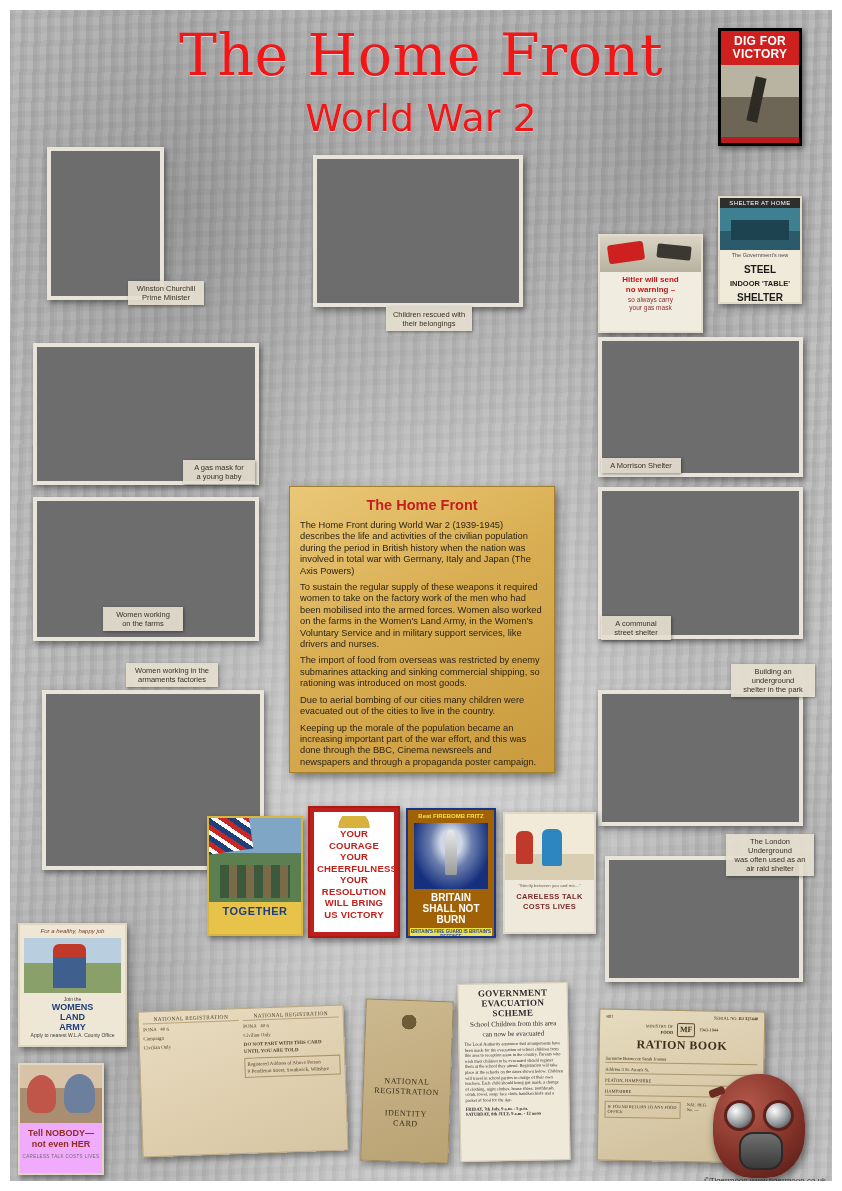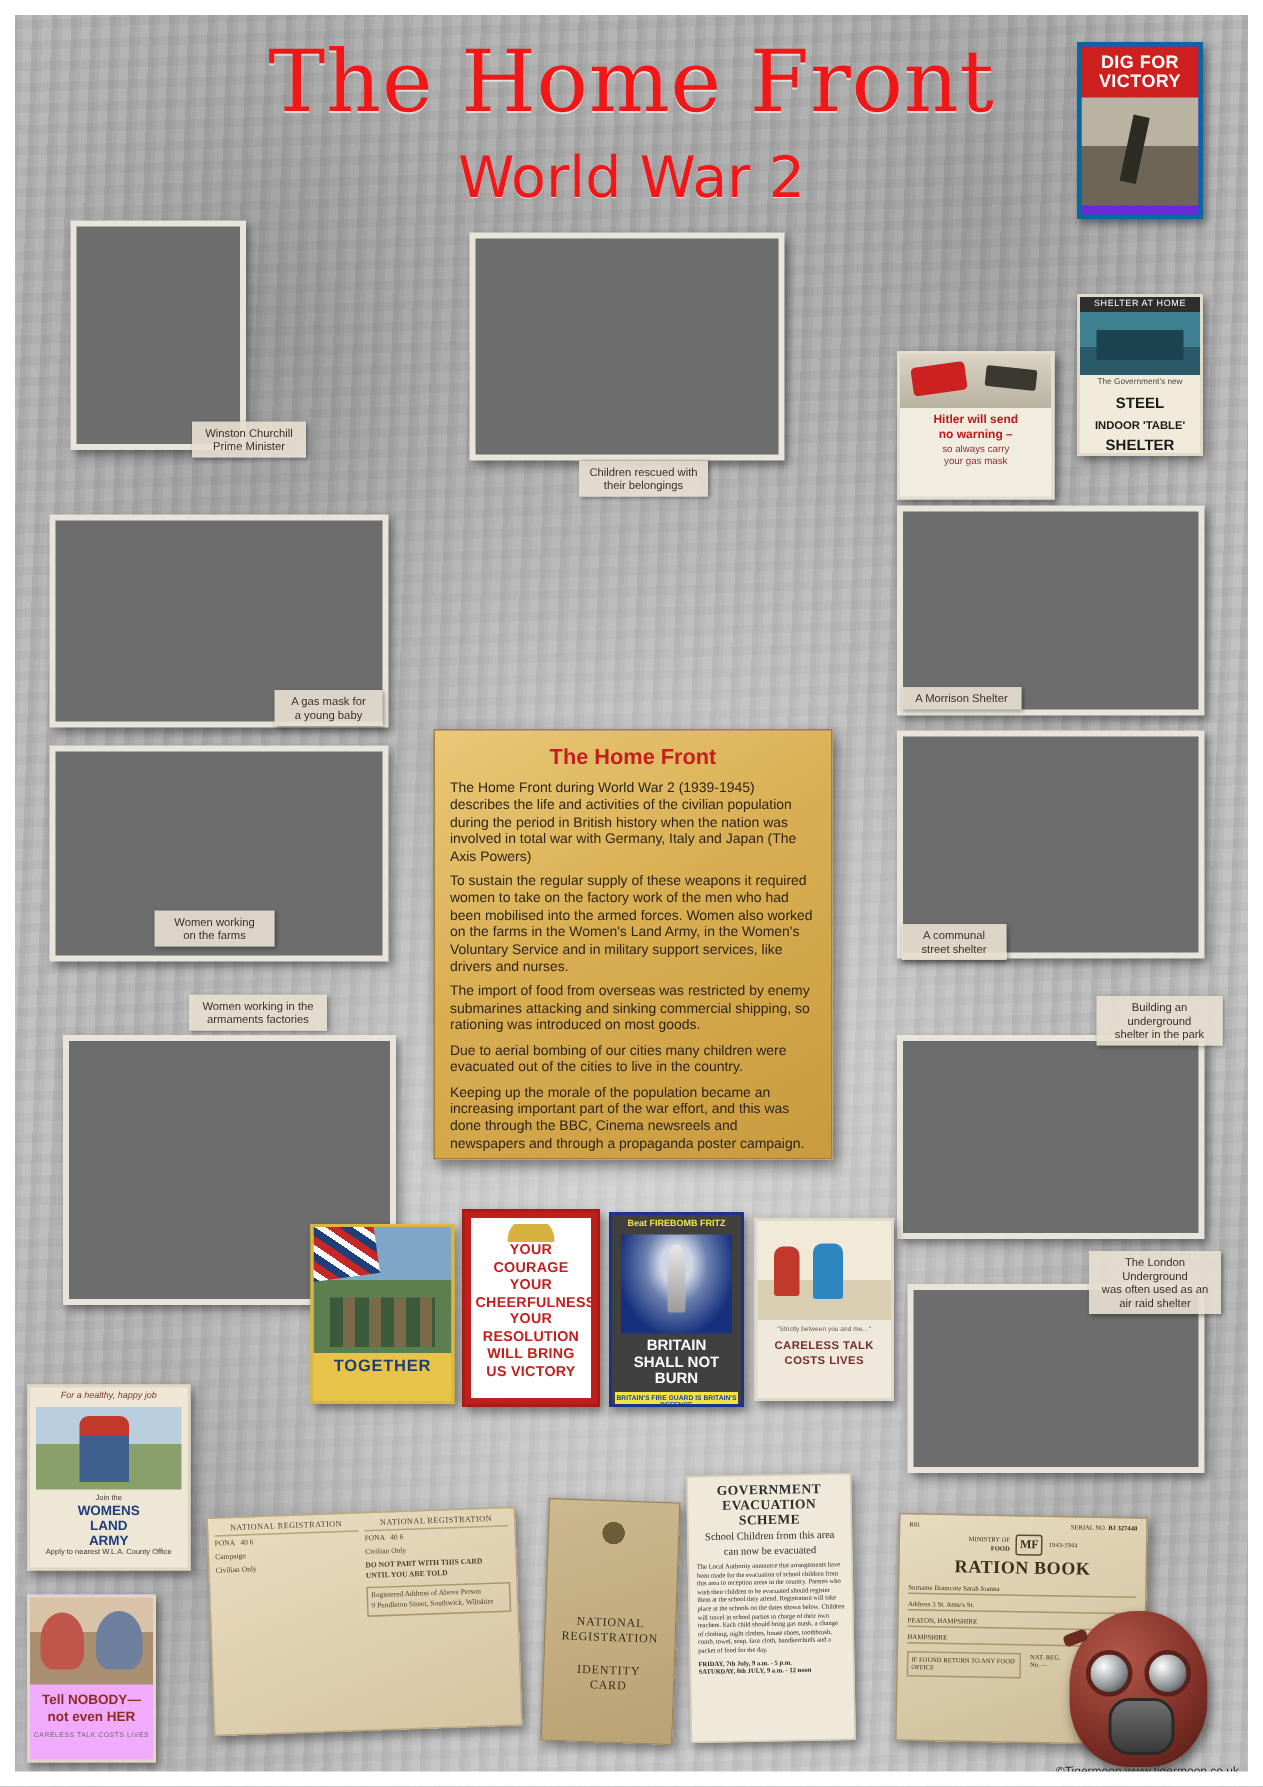--- a/index.html
+++ b/index.html
@@ -123,21 +123,21 @@
   }
 
   
   .poster{
     position:absolute;
     box-shadow:2px 3px 6px rgba(0,0,0,.45);
     box-sizing:border-box;
     overflow:hidden;
     font-family:"Liberation Sans", sans-serif;
   }
-  .p-dig{background:#6d28d9;border:3px solid #0369a1;}
+  .p-dig{background:#b91c1c;border:3px solid #000000;}
   .p-dig .dg-top{background:#cf2020;color:#fff;text-align:center;font-weight:bold;
      font-size:12px;line-height:13px;padding:4px 2px;letter-spacing:.3px;}
   .p-dig .dg-img{height:calc(100% - 40px);background:
      linear-gradient(180deg,#b9b3a2 0 45%, #6d6657 45% 100%),
      repeating-linear-gradient(80deg, rgba(0,0,0,.12) 0 6px, rgba(255,255,255,.08) 6px 12px);
      position:relative;}
   .p-dig .dg-img:before{content:"";position:absolute;left:38%;top:16%;width:14%;height:62%;
      background:#2e2a24;transform:rotate(12deg);}
 
   .p-hitler{background:#f0ece0;border:2px solid #e2ddcd;}
@@ -163,21 +163,21 @@
      background:repeating-linear-gradient(42deg,#1f3f7a 0 5px,#fff 5px 9px,#c62828 9px 14px);transform:rotate(-8deg);}
   .p-together .tg-img:after{content:"";position:absolute;left:12%;bottom:4%;width:76%;height:40%;
      background:repeating-linear-gradient(90deg,#3b5a3b 0 9px,#7a6a4a 9px 17px);}
   .p-together .tg-t{color:#1d3e7a;font-weight:bold;font-size:11px;text-align:center;letter-spacing:.5px;padding-top:3px;}
 
   .p-courage{background:#c0201c;border:2px solid #aa1b17;}
   .p-courage .cw{background:#fff;margin:4px;height:calc(100% - 8px);box-sizing:border-box;padding:4px 3px;}
   .p-courage .crown{height:12px;background:radial-gradient(circle at 50% 90%, #d8b23f 0 40%, transparent 41%);}
   .p-courage .ln{color:#c0201c;font-weight:bold;font-size:9.5px;line-height:11.5px;text-align:center;letter-spacing:.2px;}
 
-  .p-britain{background:#404040;border:2px solid #17358a;}
+  .p-britain{background:#a16207;border:2px solid #17358a;}
   .p-britain .bt-top{color:#f2e24a;font-size:6px;text-align:center;padding-top:3px;font-weight:bold;line-height:7px;}
   .p-britain .bt-img{height:52%;margin:3px 6px;background:
      radial-gradient(ellipse at 50% 30%, #cfd7e6 0 20%, #6b7fae 40%, #16307e 75%);position:relative;}
   .p-britain .bt-img:before{content:"";position:absolute;left:42%;top:10%;width:16%;height:70%;
      background:linear-gradient(180deg,#e8e8e8,#9a9a9a);border-radius:40% 40% 8% 8%;}
   .p-britain .bt-t{color:#fff;font-weight:bold;font-size:10px;line-height:11px;text-align:center;}
   .p-britain .bt-s{color:#ffffff;background:#f2e24a;color:#1b3fa0;font-size:4.5px;text-align:center;
      margin:3px 2px 0;padding:1px 0;font-weight:bold;}
 
   .p-careless{background:#efe9dc;border:2px solid #e0d9c8;}

